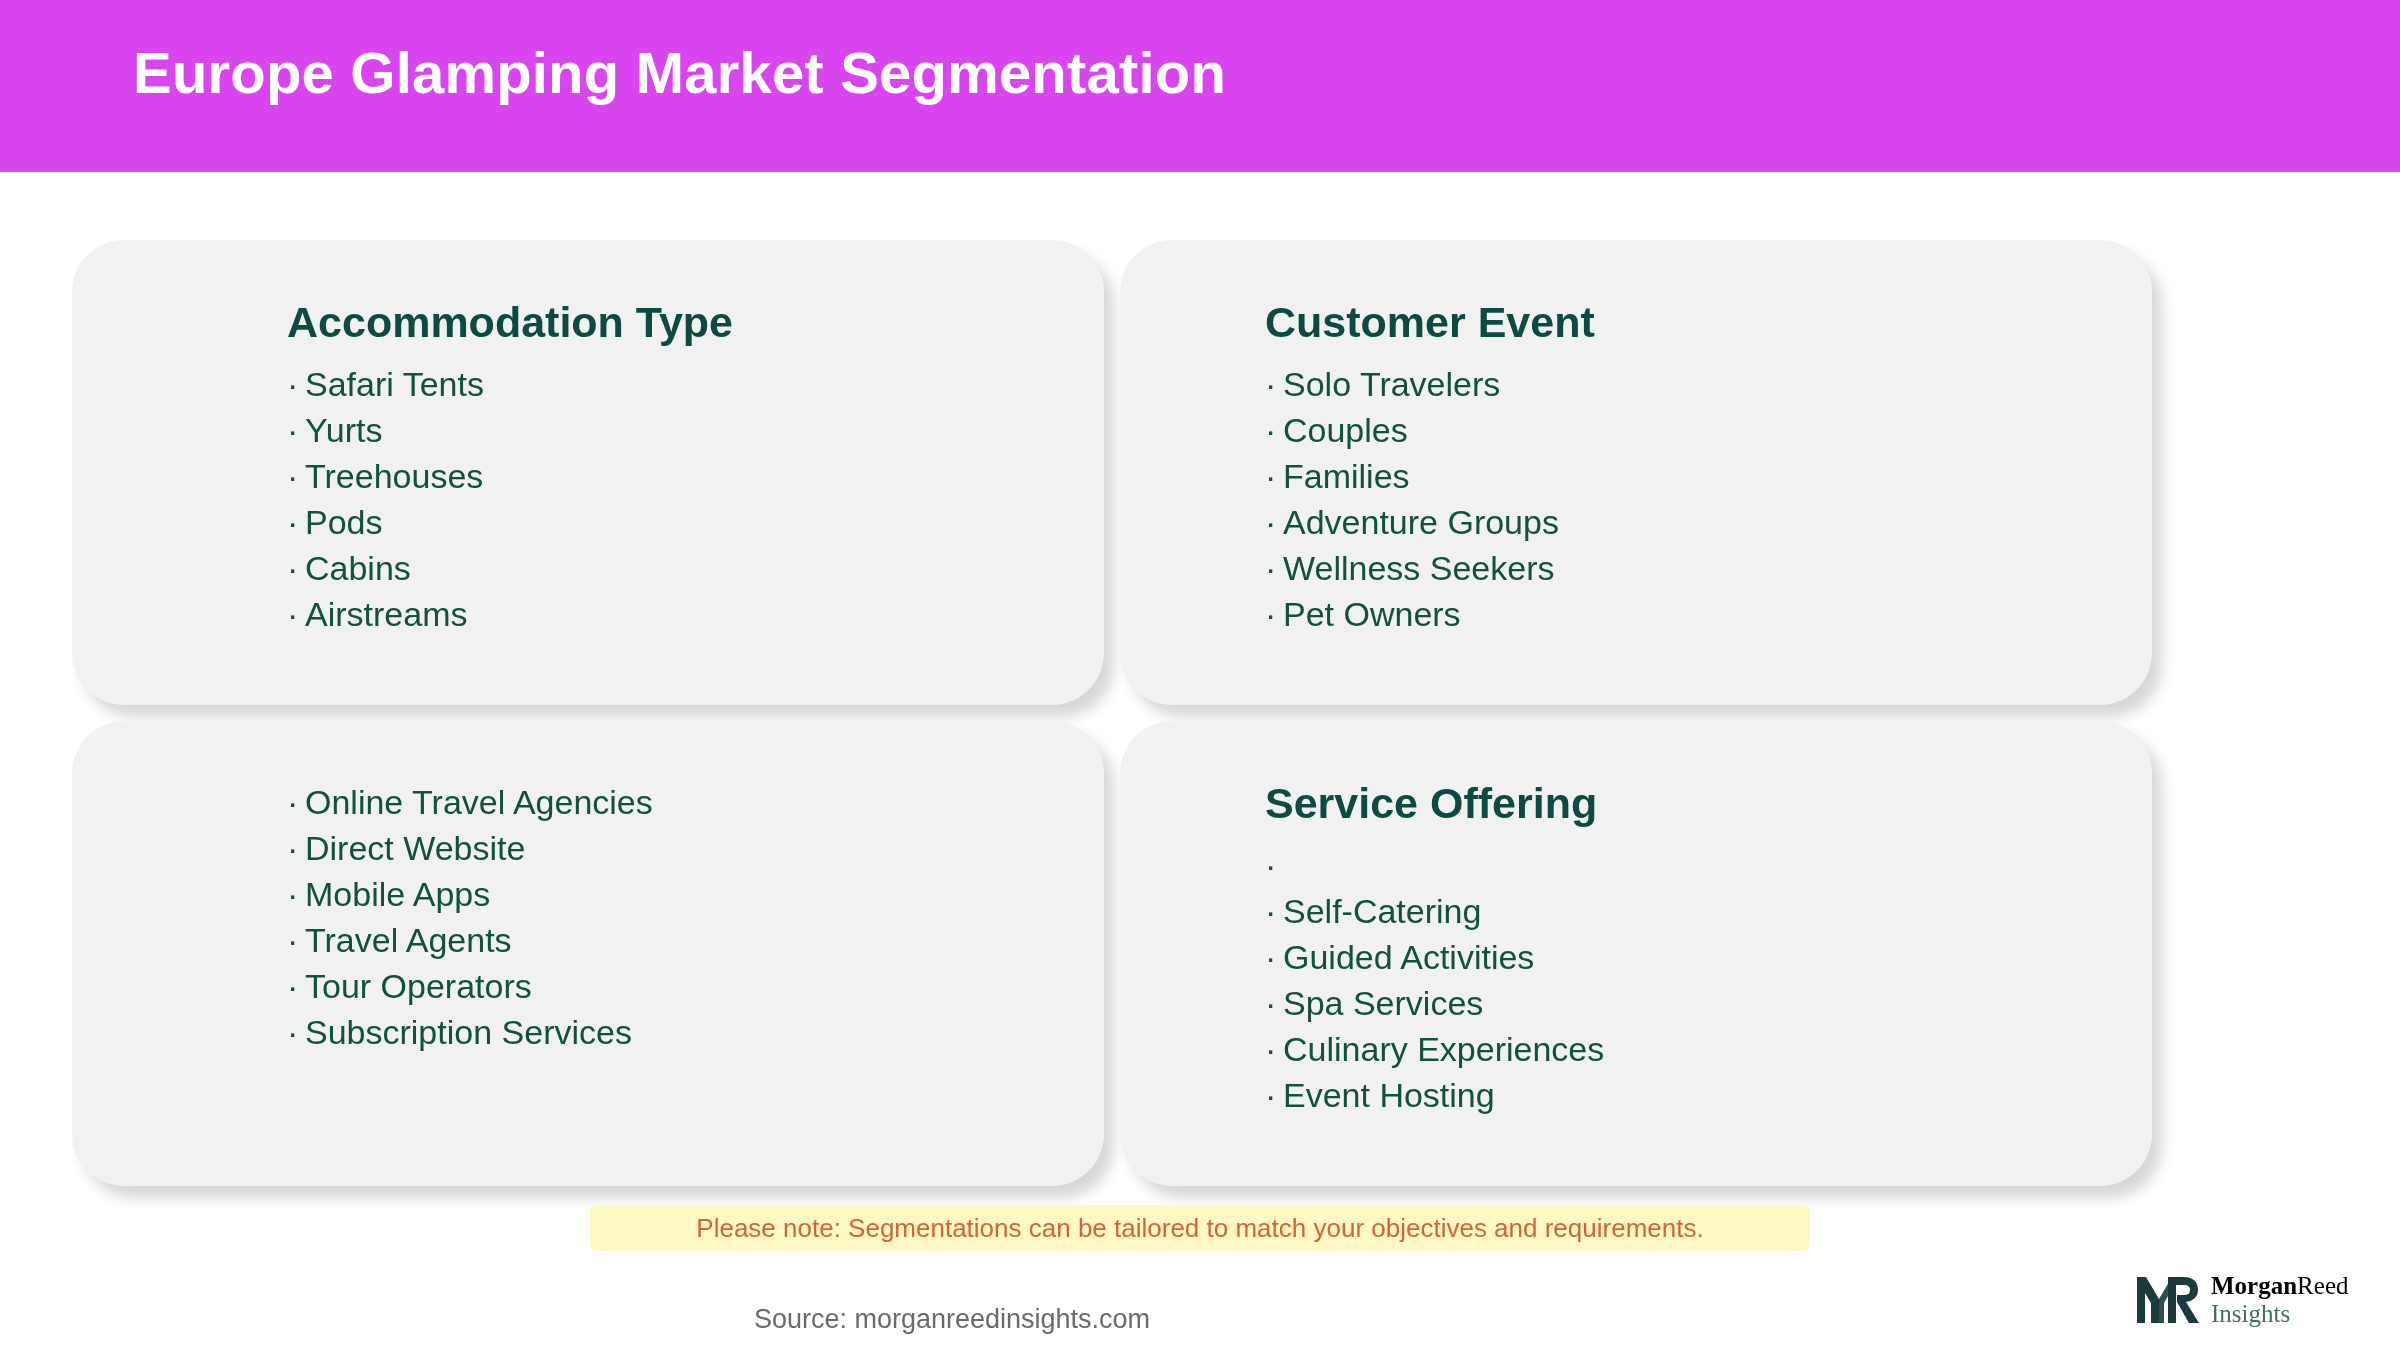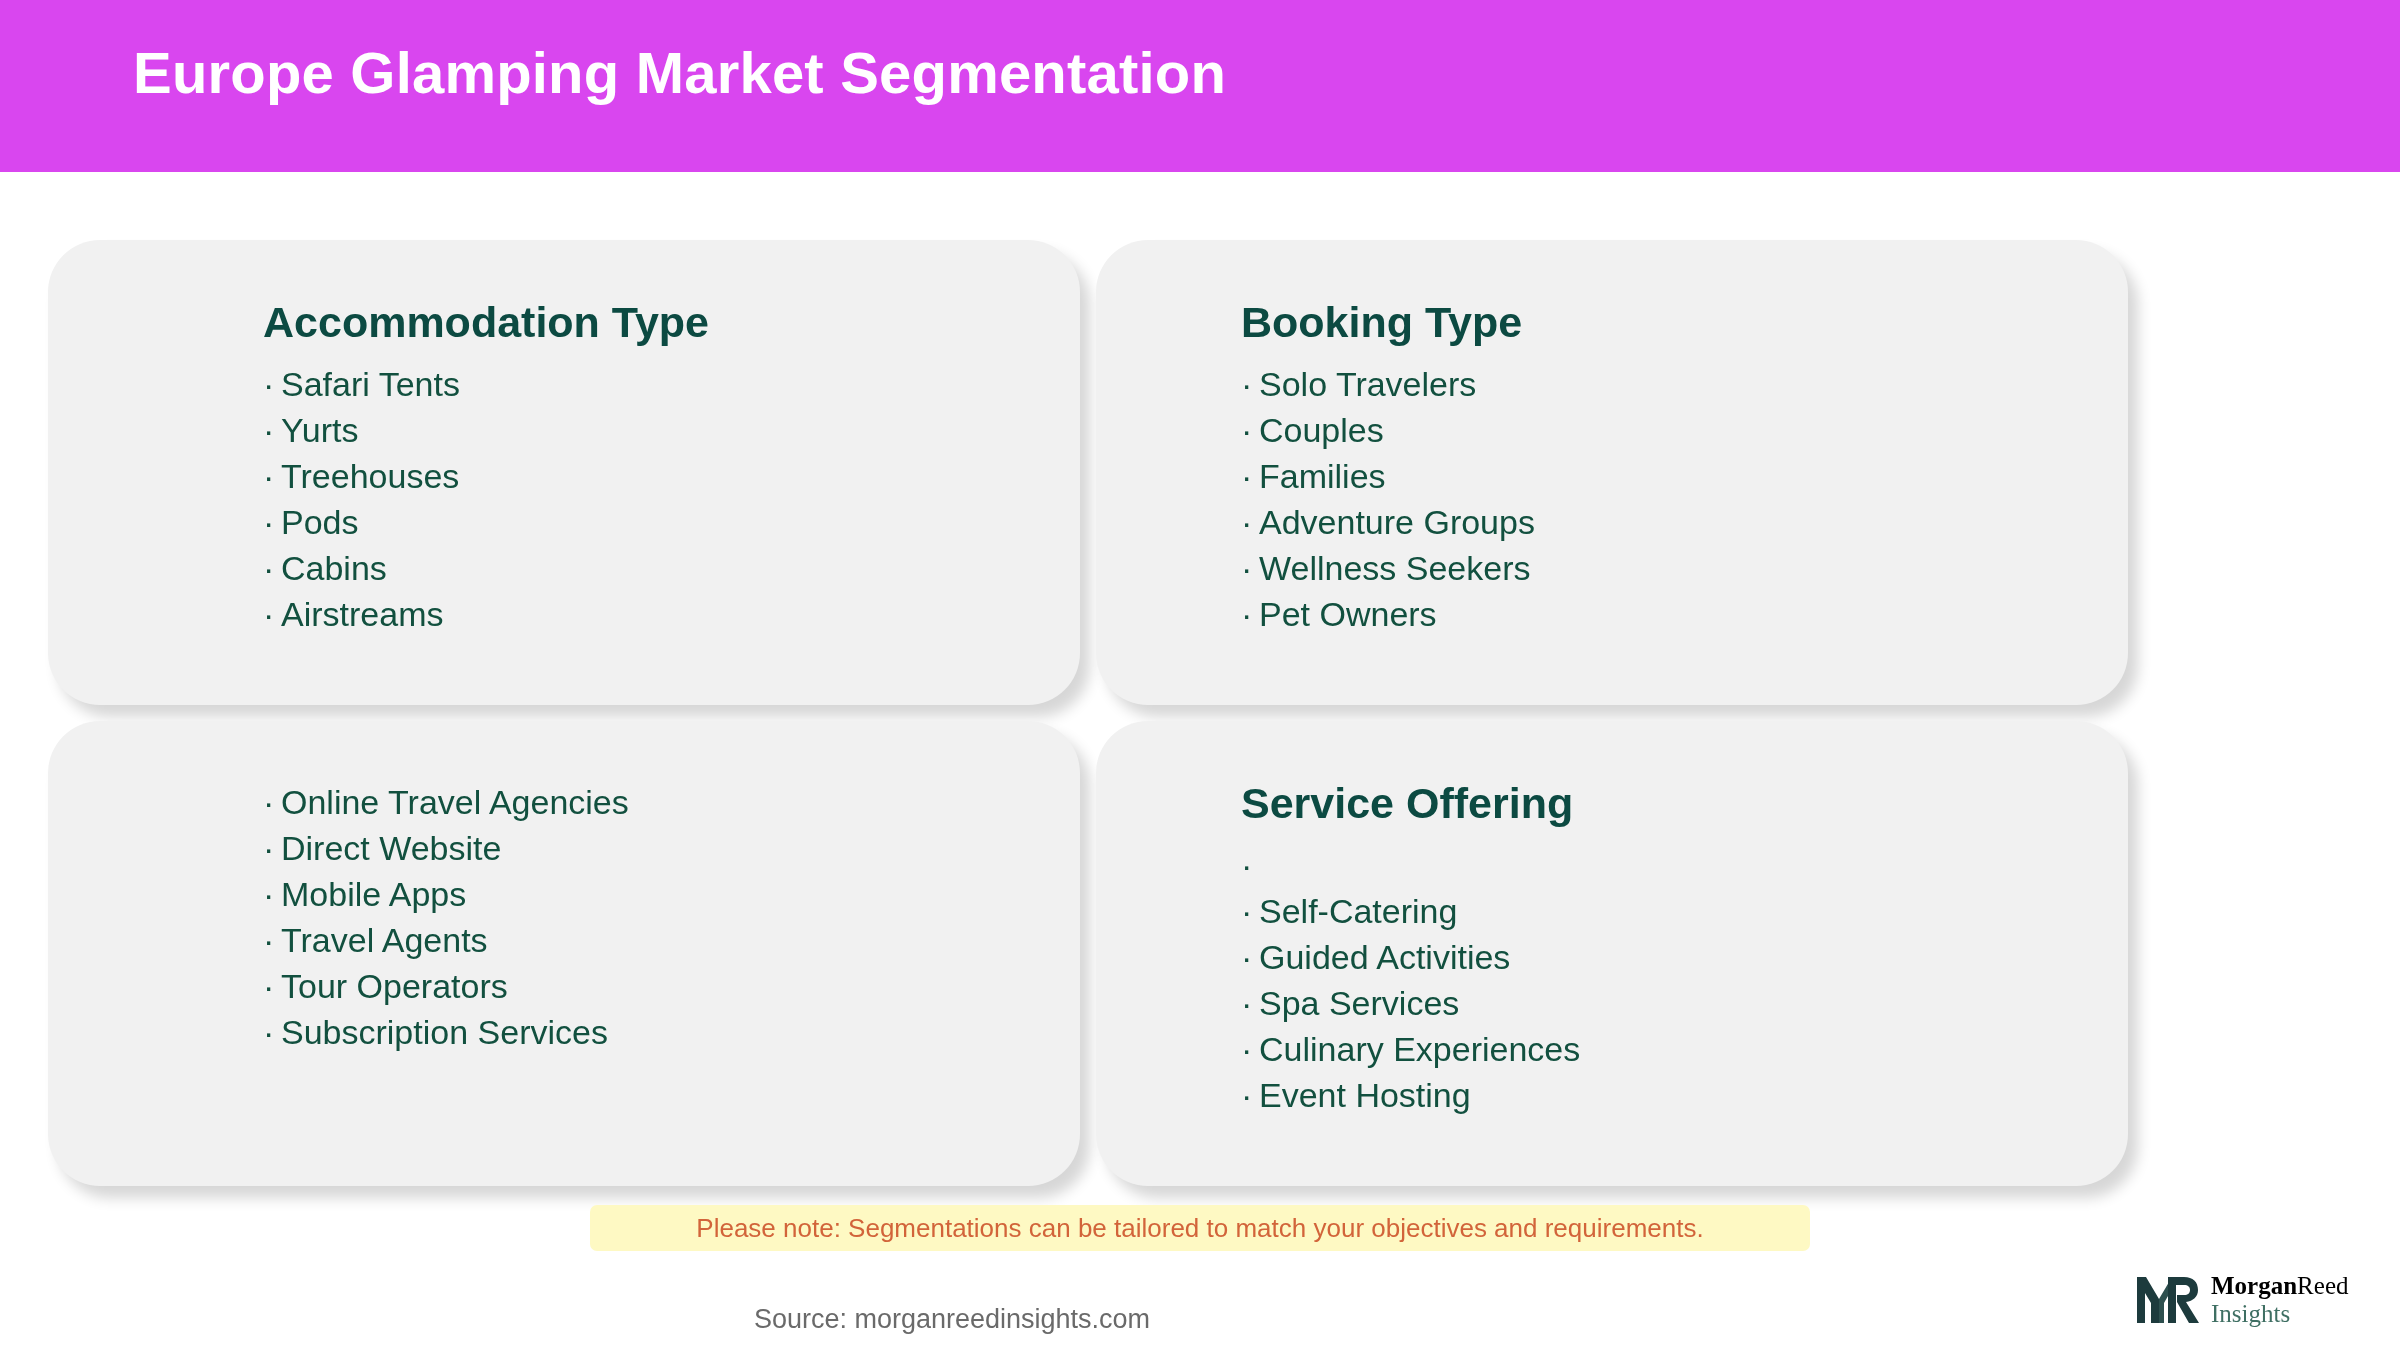--- a/index.html
+++ b/index.html
@@ -33,21 +33,21 @@
     font-weight: bold;
     color: #ffffff;
     letter-spacing: 0.2px;
     white-space: nowrap;
     line-height: 1.15;
   }
 
   
   .card-grid {
     position: absolute;
-    left: 48px;
+    left: 72px;
     top: 240px;
     width: 2180px;
     height: 975px;
     display: grid;
     grid-template-columns: 1032px 1032px;
     grid-template-rows: 465px 465px;
     column-gap: 116px;
     row-gap: 43px;
     gap: 16px;
   }
@@ -206,21 +206,21 @@
         <li>
           <span class="bullet-dot">·</span>
           <span>Airstreams</span>
         </li>
       </ul>
     </div>
   </div>
 
   <div class="card">
     <div class="card-inner">
-      <div class="card-title">Booking Type</div>
+      <div class="card-title">Customer Event</div>
       <ul class="card-list">
         <li>
           <span class="bullet-dot">·</span>
           <span>Solo Travelers</span>
         </li>
         <li>
           <span class="bullet-dot">·</span>
           <span>Couples</span>
         </li>
         <li>

